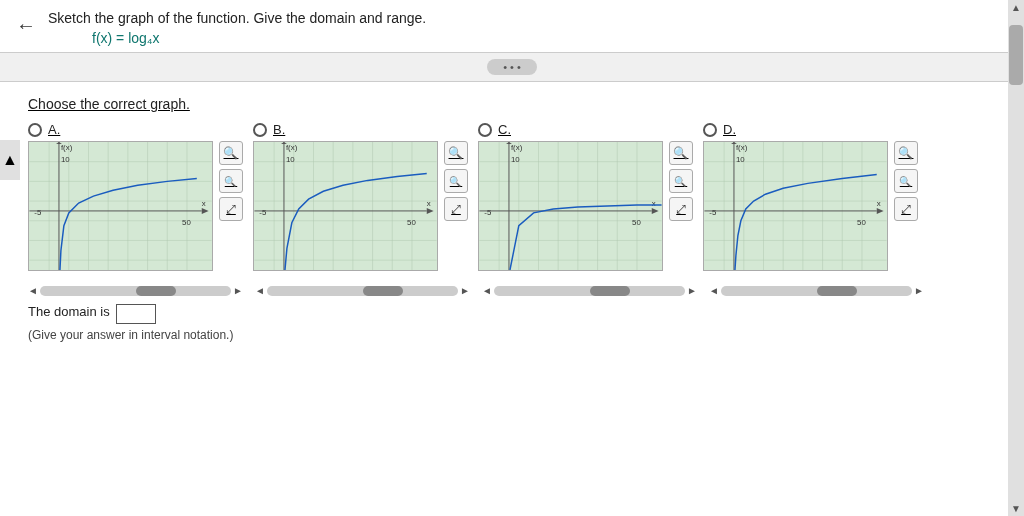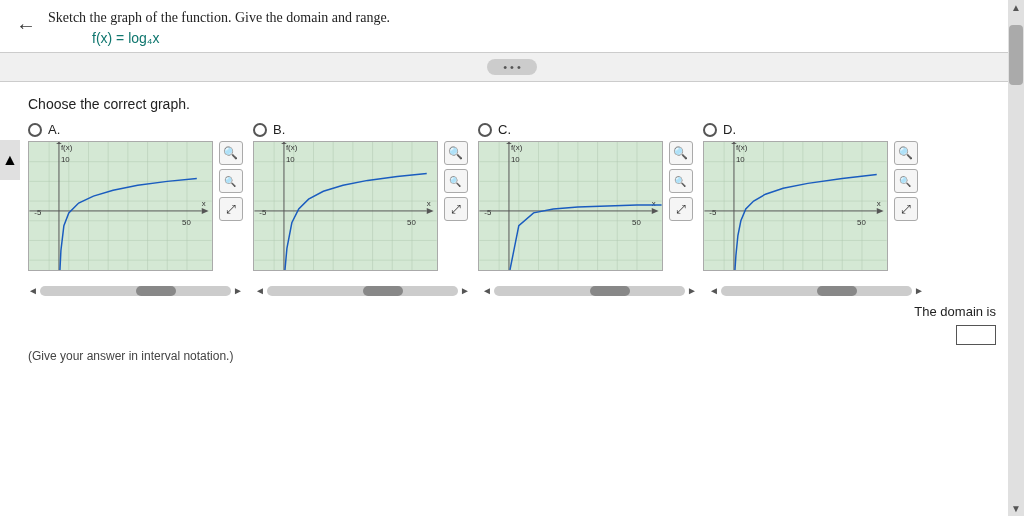--- a/index.html
+++ b/index.html
@@ -28,21 +28,20 @@
     .back-btn {
       font-size: 20px;
       color: #333;
       cursor: pointer;
       margin-right: 12px;
       margin-top: 2px;
     }
     .question-text {
       font-size: 14px;
       color: #222;
-      font-family: Liberation Serif, serif;
     }
     .function-line {
       font-size: 14px;
       color: #0f766e;
       margin-top: 4px;
       margin-left: 44px;
     }
     
     .collapse-bar {
       display: flex;
@@ -69,20 +68,21 @@
       height: 40px;
       display: flex;
       align-items: center;
       justify-content: center;
       background: #e0e0e0;
       cursor: pointer;
     }
     
     .content-area {
       padding: 14px 8px 10px 28px;
+      text-decoration: underline;
     }
     .choose-text {
       font-size: 14px;
       color: #222;
       margin-bottom: 10px;
     }
     
     .graph-options {
       display: flex;
       gap: 10px;
@@ -190,23 +190,22 @@
       display: flex;
       align-items: center;
       width: 215px;
     }
     
     .domain-area {
       padding: 8px 28px 4px 28px;
       font-size: 13px;
       color: #222;
       display: flex;
-      align-items: flex-end;
+      align-items: flex-start;
       gap: 6px;
-      flex-direction: column;
     }
     .domain-input {
       width: 40px;
       height: 20px;
       border: 1px solid #555;
       background: #fff;
       font-size: 12px;
     }
     .sub-note {
       font-size: 12px;

